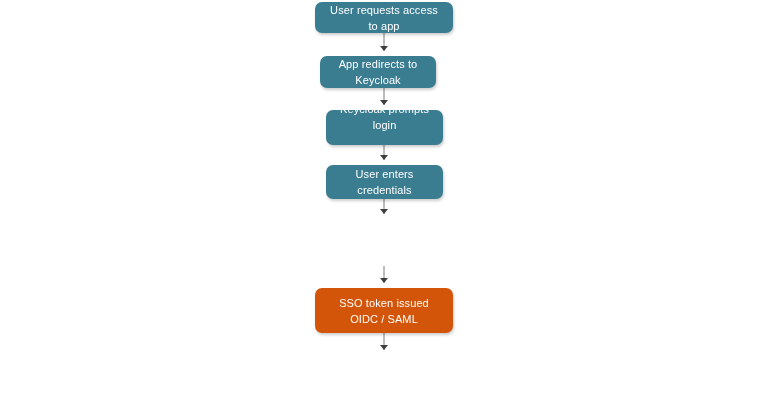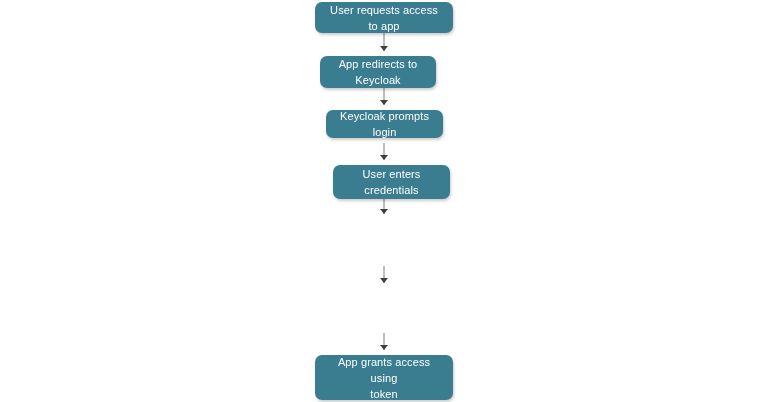--- a/index.html
+++ b/index.html
@@ -74,23 +74,23 @@
     <div class="connector" style="left: 383px; top: 266px; height: 17px; background: rgb(189, 189, 189);"></div>
     <div class="arrowhead" style="left: 380px; top: 278px; border-top-color: rgb(63, 63, 63);"></div>
     <div class="connector" style="left: 383px; top: 333px; height: 17px; background: rgb(189, 189, 189);"></div>
     <div class="arrowhead" style="left: 380px; top: 345px; border-top-color: rgb(63, 63, 63);"></div>
     <div class="node" style="left: 315px; top: 2px; width: 138px; height: 31px; background: rgb(58, 125, 145); color: rgb(255, 255, 255);">
       <span class="node-text">User requests access to app</span>
     </div>
     <div class="node" style="left: 320px; top: 56px; width: 116px; height: 32px; background: rgb(58, 125, 145); color: rgb(255, 255, 255);">
       <span class="node-text">App redirects to Keycloak</span>
     </div>
-    <div class="node" style="left: 326px; top: 110px; width: 117px; height: 28px; background: rgb(58, 125, 145); color: rgb(255, 255, 255);">
+    <div class="node" style="left: 326px; top: 110px; width: 117px; height: 35px; background: rgb(58, 125, 145); color: rgb(255, 255, 255); align-items: flex-end;">
       <span class="node-text">Keycloak prompts login</span>
     </div>
-    <div class="node" style="left: 326px; top: 165px; width: 117px; height: 34px; background: rgb(58, 125, 145); color: rgb(255, 255, 255); margin-left: 7px;">
+    <div class="node" style="left: 326px; top: 165px; width: 117px; height: 34px; background: rgb(58, 125, 145); color: rgb(255, 255, 255);">
       <span class="node-text">User enters credentials</span>
     </div>
-    <div class="node" style="left: 315px; top: 355px; width: 138px; height: 45px; background: rgb(58, 125, 145); color: rgb(255, 255, 255);">
-      <span class="node-text">App grants access using
-token</span>
+    <div class="node" style="left: 315px; top: 288px; width: 138px; height: 45px; background: rgb(210, 85, 10); color: rgb(255, 255, 255);">
+      <span class="node-text">SSO token issued
+OIDC / SAML</span>
     </div>
   </div>
 
 </body></html>

